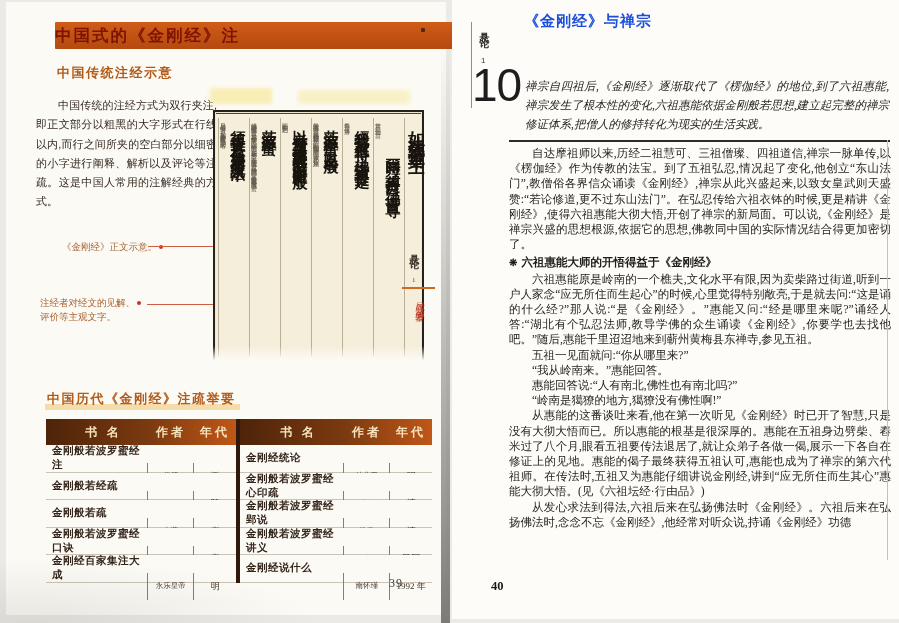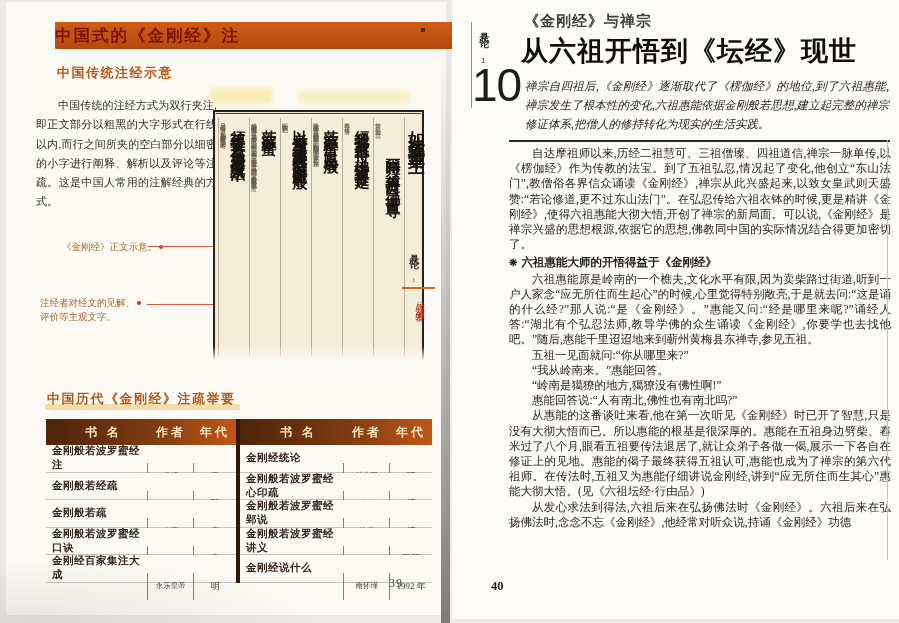--- a/index.html
+++ b/index.html
@@ -81,21 +81,21 @@
   .cell-era{font-size:9px;color:#3f3225;}
   .pn39{position:absolute;left:389px;top:576px;font-size:12px;color:#3c3c3c;letter-spacing:1px;}
 
   
   .sb-line{position:absolute;left:471px;top:22px;width:1px;height:86px;background:#8f8d88;}
   .sb-xuanlun{left:477px;top:24px;font-size:10px;font-weight:700;color:#2e2a24;letter-spacing:6px;}
   .sb-one{position:absolute;left:481px;top:56px;font-size:8px;color:#3a352e;font-family:"Liberation Sans",sans-serif;}
   .big-no{position:absolute;left:472px;top:62px;font-family:"Liberation Sans",sans-serif;
     font-size:46px;font-weight:400;color:#1d1d1d;letter-spacing:-1px;line-height:1;}
   .kicker{position:absolute;left:524px;top:12px;font-family:"Liberation Sans",sans-serif;
-    font-weight:700;font-size:15px;color:#404040;letter-spacing:1px;}
+    font-weight:700;font-size:15px;color:#1d4ed8;letter-spacing:1px;}
   .big-title{position:absolute;left:521px;top:33px;font-family:"Liberation Sans",sans-serif;
     font-weight:900;font-size:27px;color:#100e0c;letter-spacing:1px;}
   .intro{position:absolute;left:525px;top:77px;width:364px;font-style:italic;font-size:11.5px;
     line-height:19px;color:#262220;text-align:justify;}
   .rule{position:absolute;left:509px;top:140px;width:381px;height:2px;background:#2b2b2b;}
   .body-col{position:absolute;left:509px;top:146px;width:382px;}
   .body-col p{margin:0;font-size:11.5px;line-height:15.2px;color:#221d19;
     text-align:justify;text-indent:2em;}
   .h3{margin:3px 0 1px 0 !important;text-indent:0 !important;font-family:"Liberation Sans",sans-serif;
     font-weight:700;font-size:12px;color:#17130f;}
@@ -246,32 +246,31 @@
   <div class="pn39">39</div>
 
   <div class="page right"></div>
 
   <div class="sb-line"></div>
   <div class="v-label sb-xuanlun">悬论</div>
   <div class="sb-one">1</div>
   <div class="big-no">10</div>
 
   <div class="kicker">《金刚经》与禅宗</div>
-  <div class="big-title">从六祖开悟到《坛经》现世</div>
   <div class="intro">禅宗自四祖后,《金刚经》逐渐取代了《楞伽经》的地位,到了六祖惠能,禅宗发生了根本性的变化,六祖惠能依据金刚般若思想,建立起完整的禅宗修证体系,把僧人的修持转化为现实的生活实践。</div>
   <div class="rule"></div>
 
   <div class="body-col">
     <p>自达摩祖师以来,历经二祖慧可、三祖僧璨、四祖道信,禅宗一脉单传,以《楞伽经》作为传教的法宝。到了五祖弘忍,情况起了变化,他创立“东山法门”,教僧俗各界信众诵读《金刚经》,禅宗从此兴盛起来,以致女皇武则天盛赞:“若论修道,更不过东山法门”。在弘忍传给六祖衣钵的时候,更是精讲《金刚经》,使得六祖惠能大彻大悟,开创了禅宗的新局面。可以说,《金刚经》是禅宗兴盛的思想根源,依据它的思想,佛教同中国的实际情况结合得更加密切了。</p>
     <p class="h3"><span class="mark">❋</span><span>六祖惠能大师的开悟得益于《金刚经》</span></p>
     <p>六祖惠能原是岭南的一个樵夫,文化水平有限,因为卖柴路过街道,听到一户人家念“应无所住而生起心”的时候,心里觉得特别敞亮,于是就去问:“这是诵的什么经?”那人说:“是《金刚经》。”惠能又问:“经是哪里来呢?”诵经人答:“湖北有个弘忍法师,教导学佛的众生诵读《金刚经》,你要学也去找他吧。”随后,惠能千里迢迢地来到蕲州黄梅县东禅寺,参见五祖。</p>
     <p>五祖一见面就问:“你从哪里来?”</p>
     <p>“我从岭南来。”惠能回答。</p>
+    <p>惠能回答说:“人有南北,佛性也有南北吗?”</p>
     <p>“岭南是獦獠的地方,獦獠没有佛性啊!”</p>
-    <p>惠能回答说:“人有南北,佛性也有南北吗?”</p>
     <p>从惠能的这番谈吐来看,他在第一次听见《金刚经》时已开了智慧,只是没有大彻大悟而已。所以惠能的根基是很深厚的。惠能在五祖身边劈柴、舂米过了八个月,眼看五祖要传法退居了,就让众弟子各做一偈,展示一下各自在修证上的见地。惠能的偈子最终获得五祖认可,惠能也成为了禅宗的第六代祖师。在传法时,五祖又为惠能仔细讲说金刚经,讲到“应无所住而生其心”惠能大彻大悟。(见《六祖坛经·行由品》)</p>
     <p>从发心求法到得法,六祖后来在弘扬佛法时《金刚经》。六祖后来在弘扬佛法时,念念不忘《金刚经》,他经常对听众说,持诵《金刚经》功德</p>
   </div>
 
   <div class="r-edge"></div>
   <div class="pn40">40</div>
 
   <div class="gutter"></div>
   <div class="curl-shadow"></div>
 </div>

